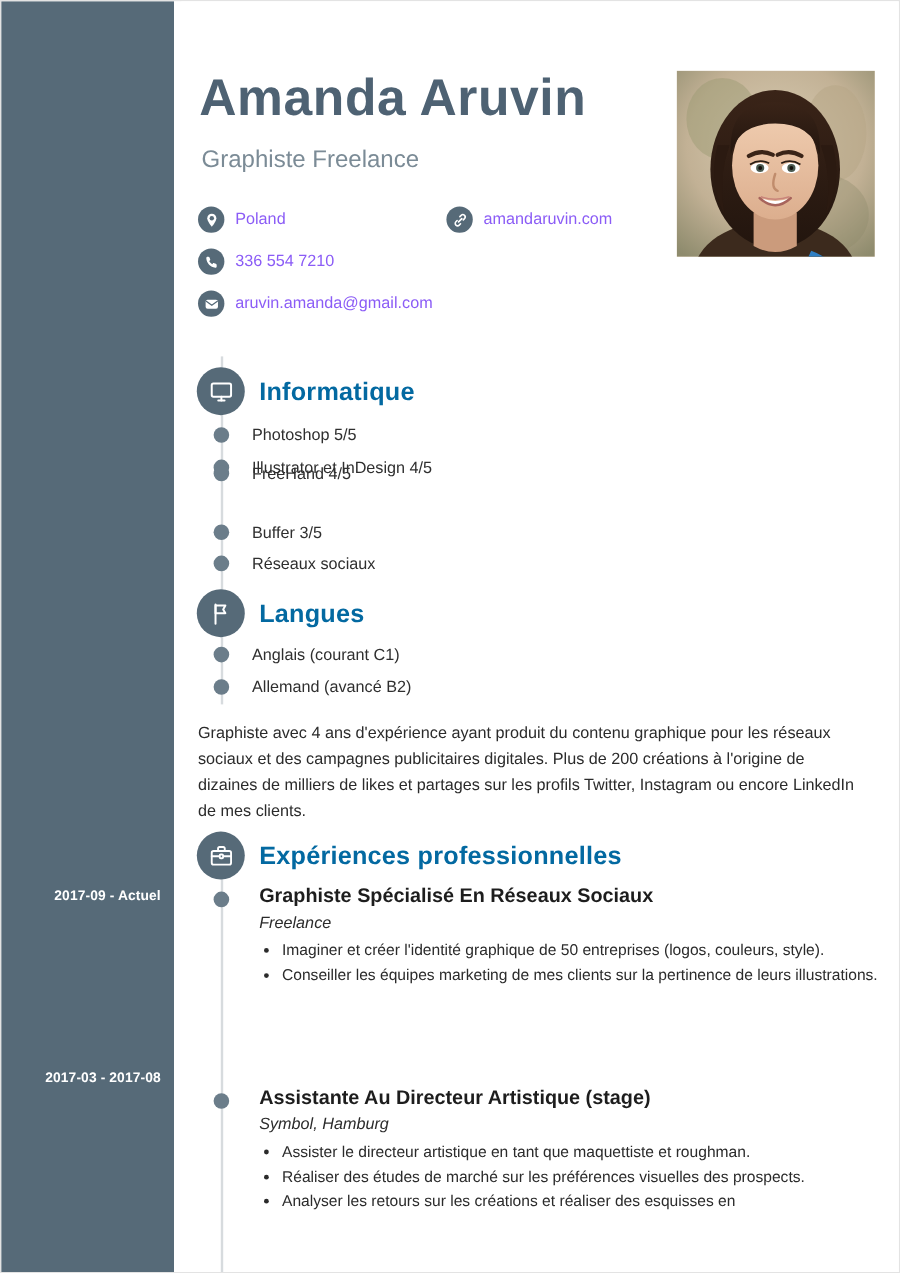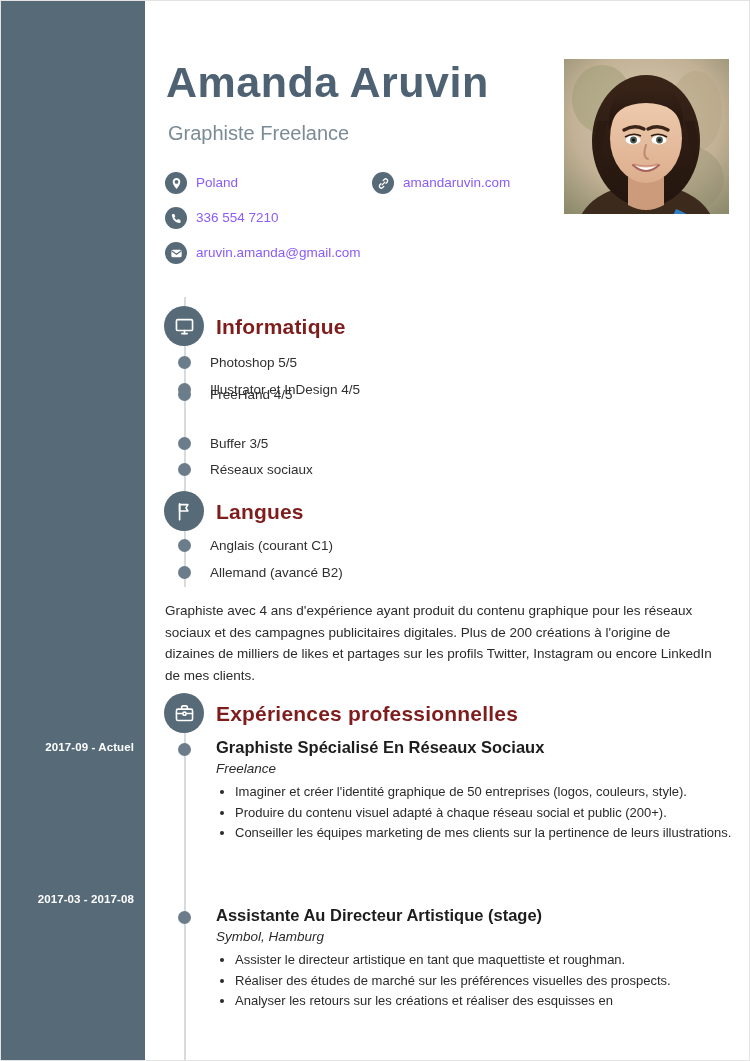--- a/index.html
+++ b/index.html
@@ -131,21 +131,21 @@
     height: 40px;
     border-radius: 50%;
     background: #566a78;
     display: flex;
     align-items: center;
     justify-content: center;
   }
   .section-title {
     font-size: 21px;
     font-weight: bold;
-    color: #7f1d1d;
+    color: #0369a1;
     letter-spacing: 0.2px;
     line-height: 1;
   }
 
   
   .spine-item {
     position: absolute;
     left: 13px;
     display: flex;
     align-items: flex-start;
@@ -412,21 +412,20 @@
       <span class="section-title">Expériences professionnelles</span>
     </div>
 
     <div class="job" style="top:736px;">
       <span class="job-dot"></span>
       <div class="job-body">
         <div class="job-title">Graphiste Spécialisé En Réseaux Sociaux</div>
         <div class="job-company">Freelance</div>
         <ul class="job-bullets">
           <li>Imaginer et créer l'identité graphique de 50 entreprises (logos, couleurs, style).</li>
-          <li>Produire du contenu visuel adapté à chaque réseau social et public (200+).</li>
           <li>Conseiller les équipes marketing de mes clients sur la pertinence de leurs illustrations.</li>
         </ul>
       </div>
     </div>
 
     <div class="job" style="top:904px;">
       <span class="job-dot"></span>
       <div class="job-body">
         <div class="job-title">Assistante Au Directeur Artistique (stage)</div>
         <div class="job-company">Symbol, Hamburg</div>

